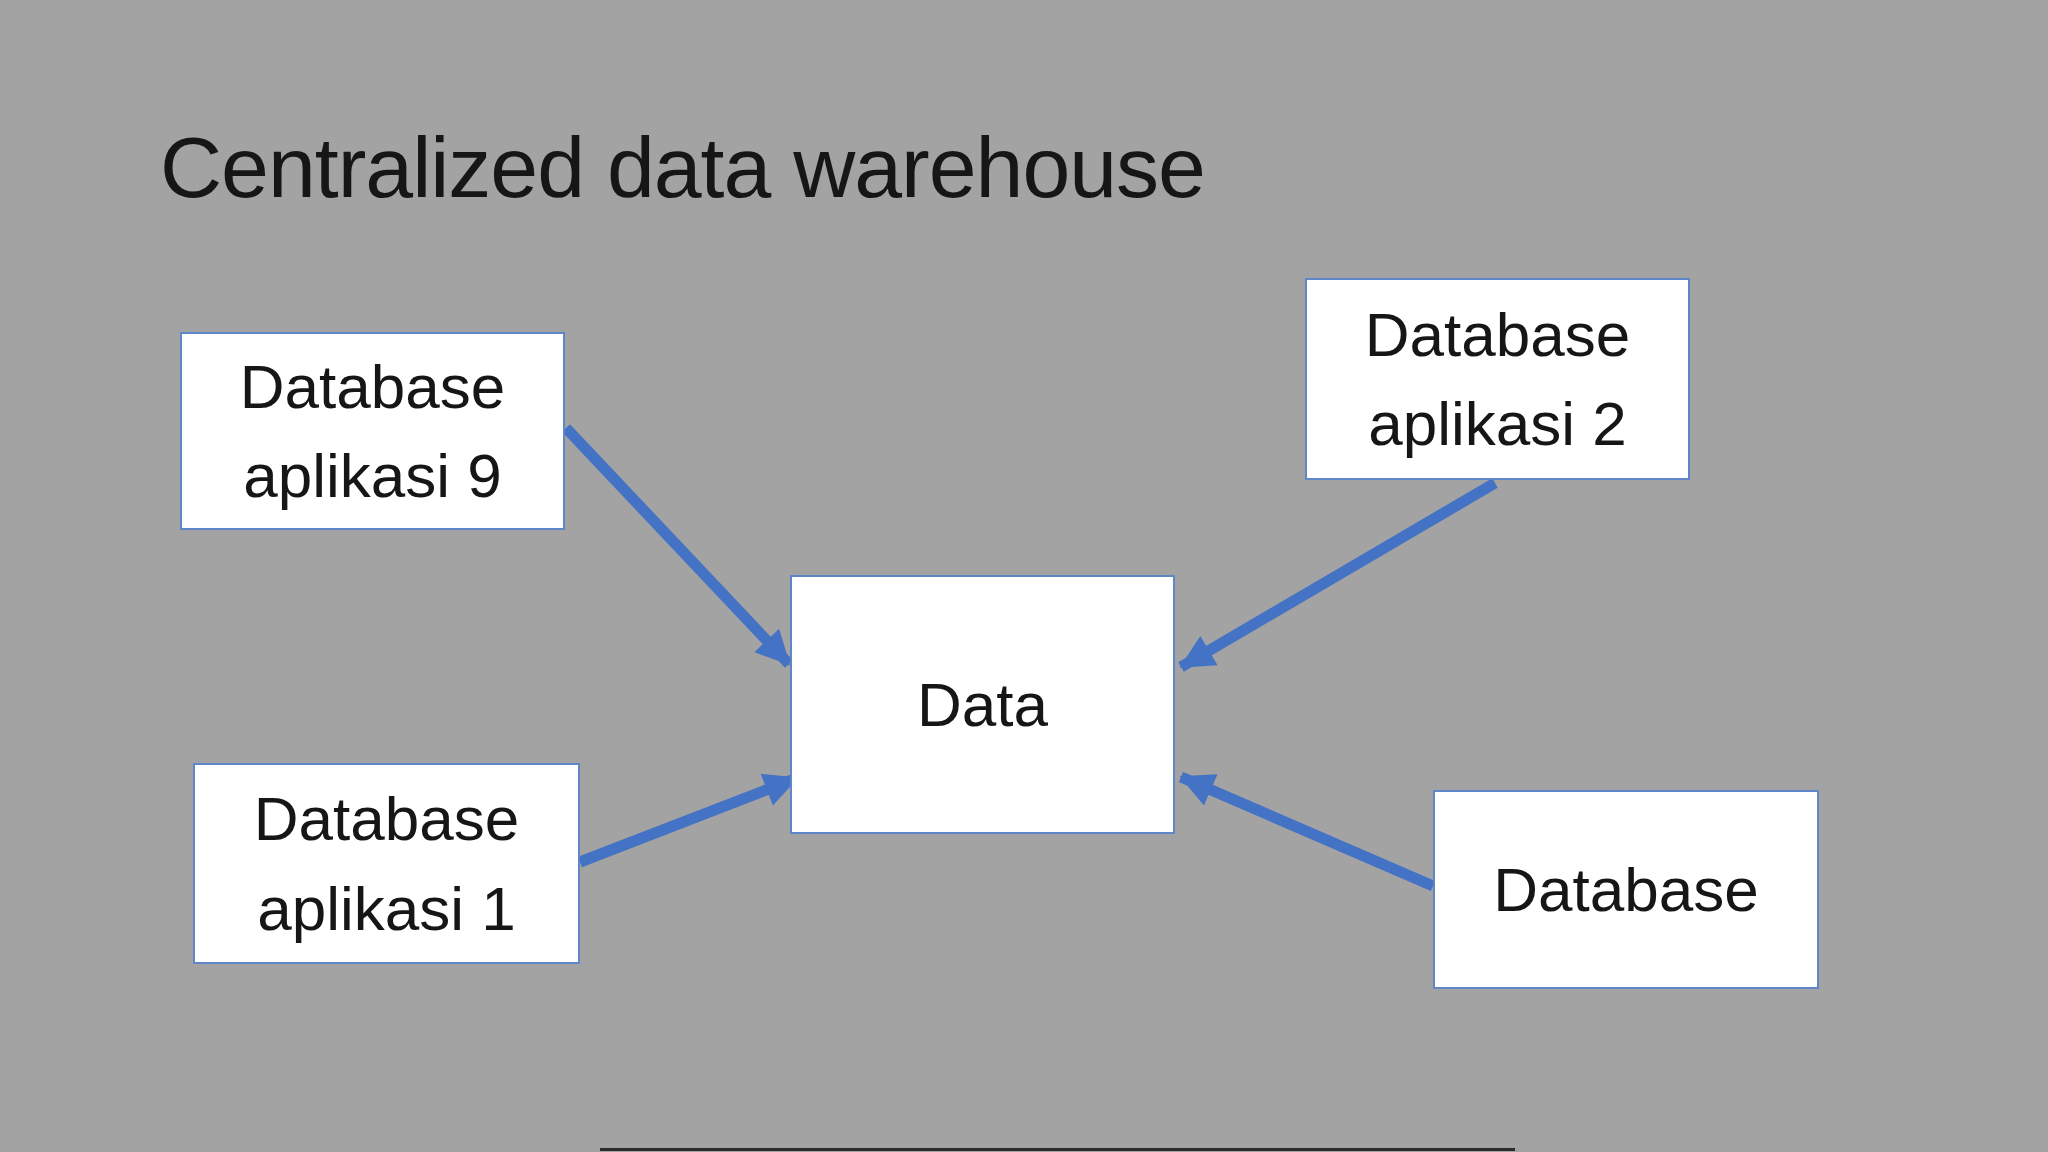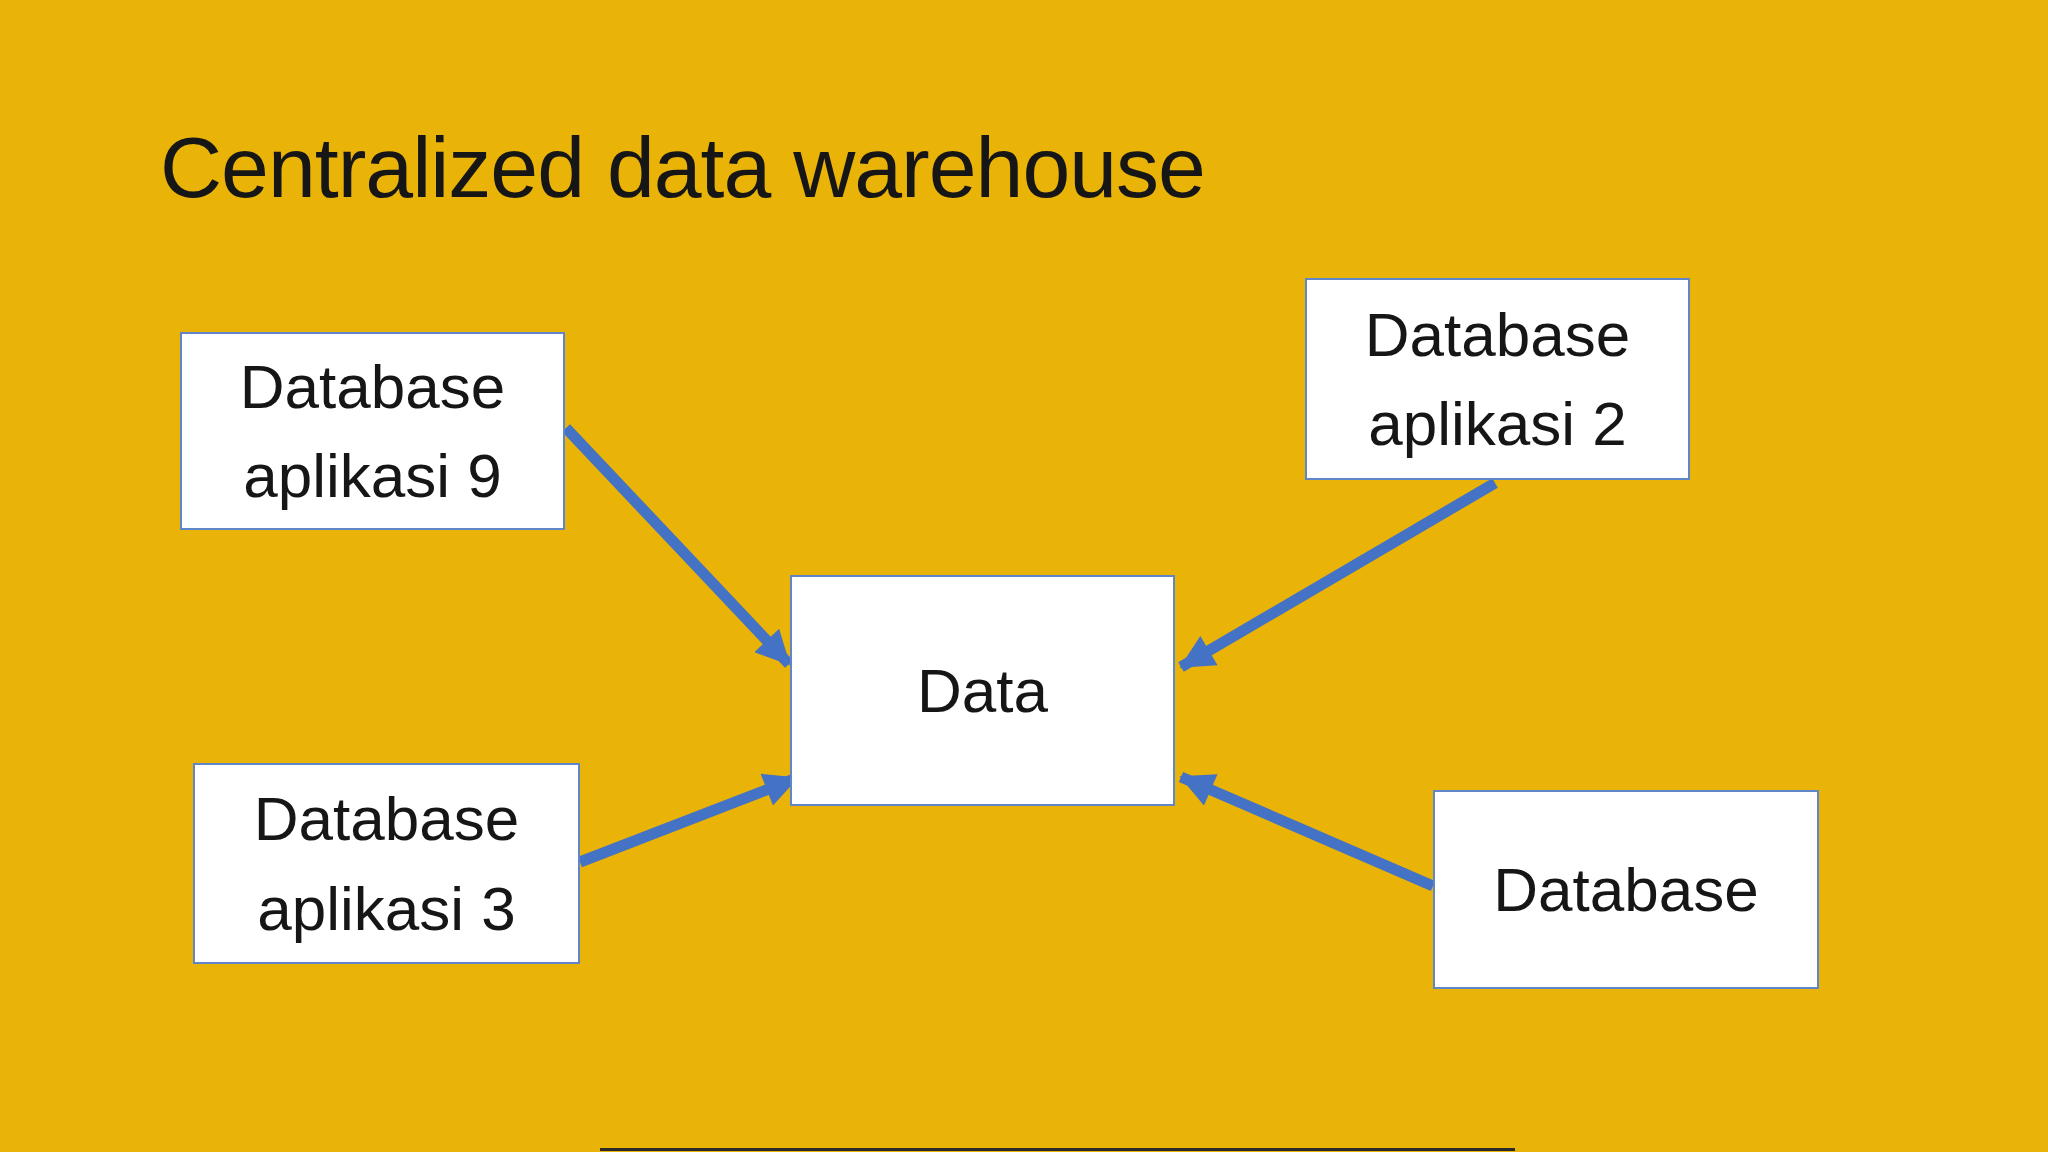--- a/index.html
+++ b/index.html
@@ -4,21 +4,21 @@
 <style>
   html, body {
     margin: 0;
     padding: 0;
     background: #ffffff;
   }
   .slide {
     position: relative;
     width: 2048px;
     height: 1152px;
-    background: #eab308;
+    background: #a3a3a3;
     overflow: hidden;
     font-family: "Liberation Sans", sans-serif;
     color: #1a1a1a;
   }
   .slide-title {
     position: absolute;
     left: 160px;
     top: 118px;
     margin: 0;
     font-size: 86px;
@@ -71,27 +71,27 @@
       <line x1="1495" y1="483" x2="1181" y2="667" stroke="#4472C4" stroke-width="11" marker-end="url(#arrowhead)"></line>
       <line x1="1433" y1="886" x2="1181" y2="777" stroke="#4472C4" stroke-width="11" marker-end="url(#arrowhead)"></line>
     </svg>
   <div id="nodes">
       <div class="diagram-node" style="left: 180px; top: 332px; width: 385px; height: 198px;">
         <div>Database</div>
         <div>aplikasi 9</div>
       </div>
       <div class="diagram-node" style="left: 193px; top: 763px; width: 387px; height: 201px;">
         <div>Database</div>
-        <div>aplikasi 3</div>
+        <div>aplikasi 1</div>
       </div>
       <div class="diagram-node" style="left: 1305px; top: 278px; width: 385px; height: 202px;">
         <div>Database</div>
         <div>aplikasi 2</div>
       </div>
       <div class="diagram-node" style="left: 1433px; top: 790px; width: 386px; height: 199px;">
         <div>Database</div>
       </div>
-      <div class="diagram-node" style="left: 790px; top: 575px; width: 385px; height: 231px;">
+      <div class="diagram-node" style="left: 790px; top: 575px; width: 385px; height: 259px;">
         <div>Data</div>
       </div>
     </div>
   <div class="bottom-line" id="bottom-line" style="left: 600px; top: 1148px; width: 915px;"></div>
 </div>
 
 </body></html>

